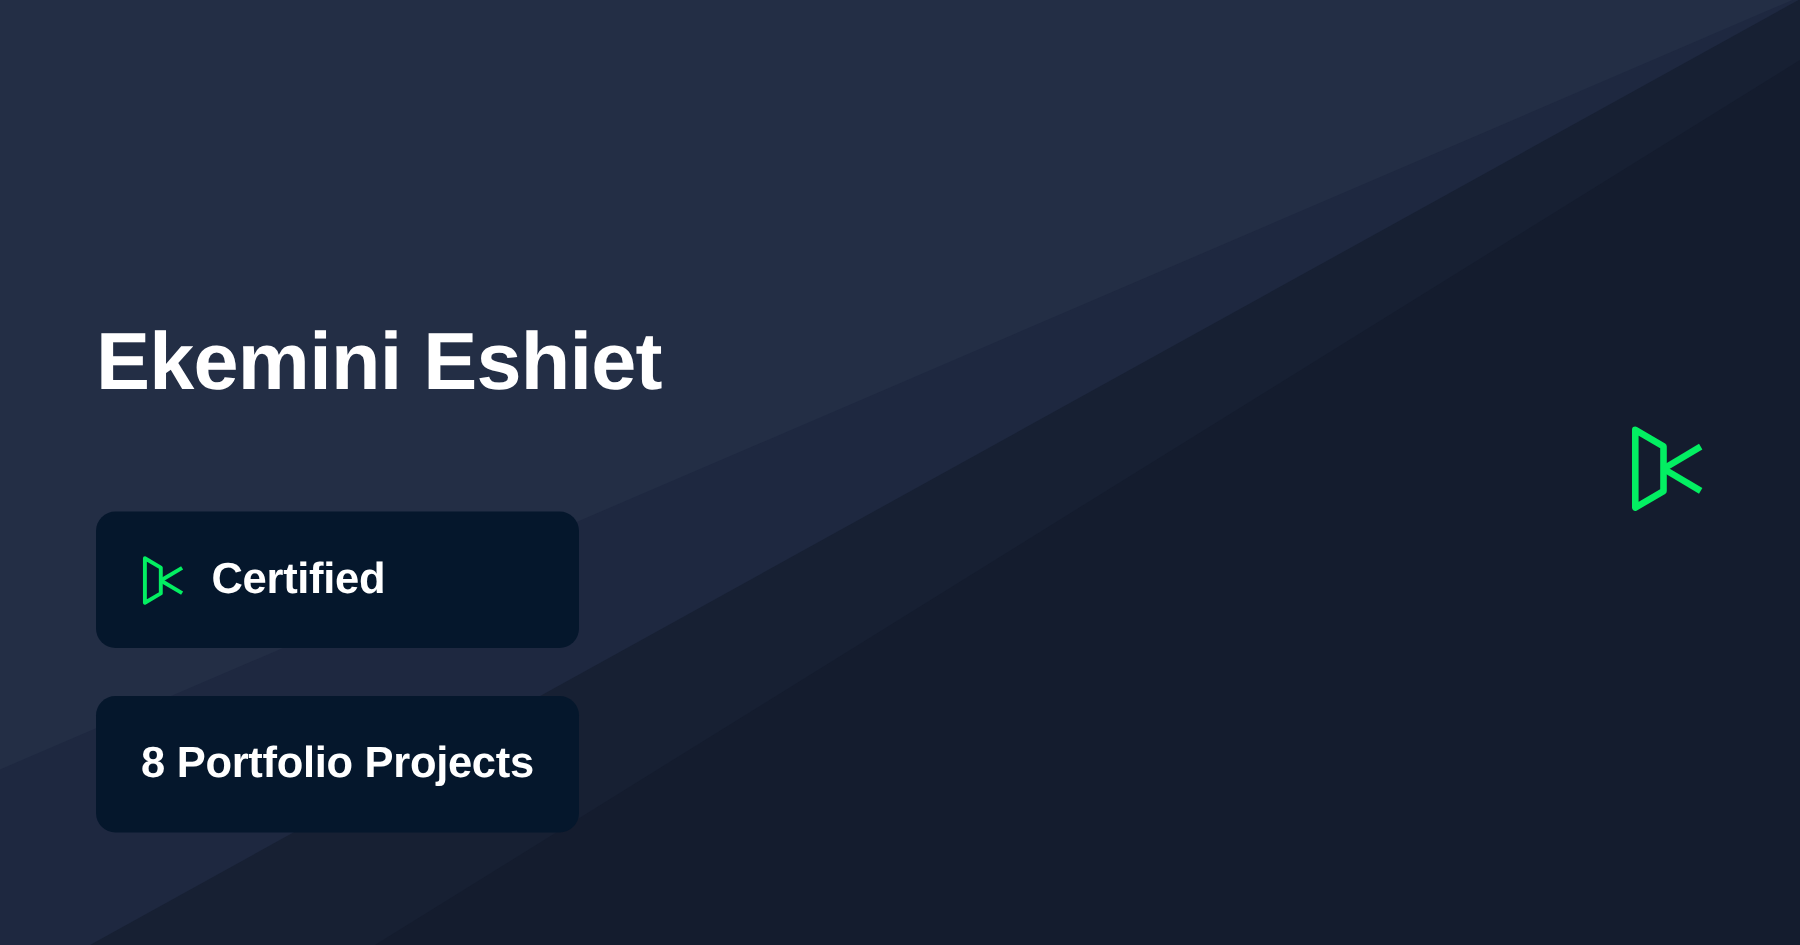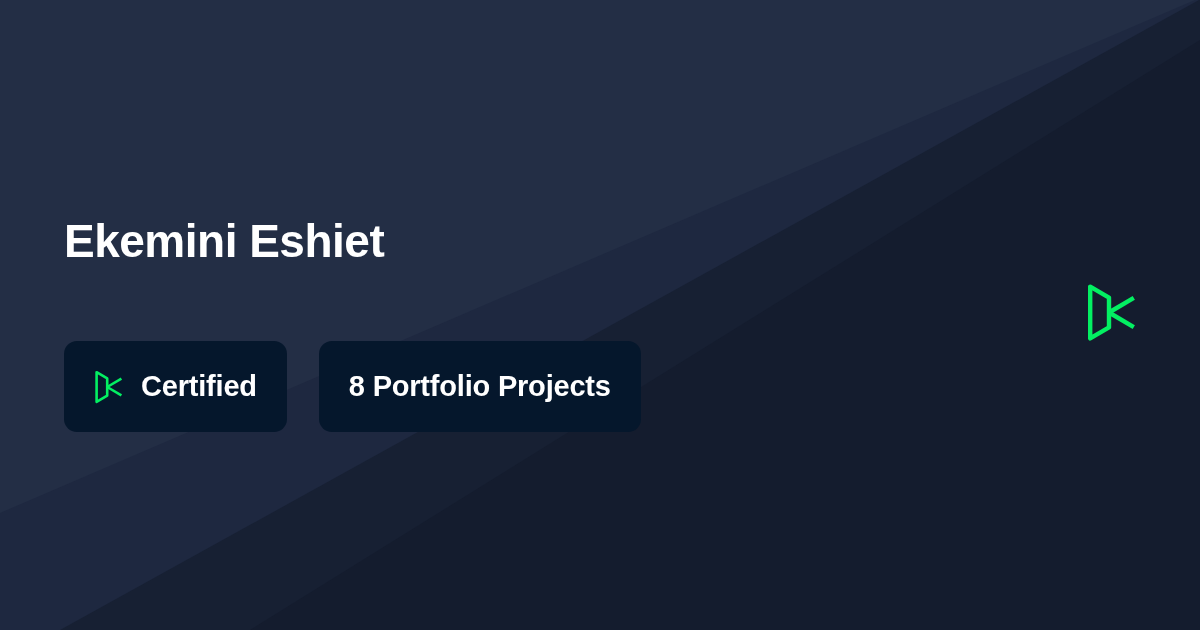--- a/index.html
+++ b/index.html
@@ -30,34 +30,35 @@
     inset: 0;
     width: 1200px;
     height: 630px;
   }
 
   
   .title {
     position: absolute;
     left: 64px;
     top: 198px;
-    font-size: 46px;
+    font-size: 54px;
     line-height: 86px;
     font-weight: bold;
     letter-spacing: -0.5px;
     color: #FFFFFF;
     white-space: nowrap;
   }
 
   
   .badges {
     position: absolute;
     left: 64px;
     top: 341px;
     display: flex;
+    flex-direction: column;
     align-items: stretch;
     gap: 32px;
   }
 
   .badge {
     height: 91px;
     background: #05172C;
     border-radius: 13px;
     display: flex;
     flex-direction: row;

